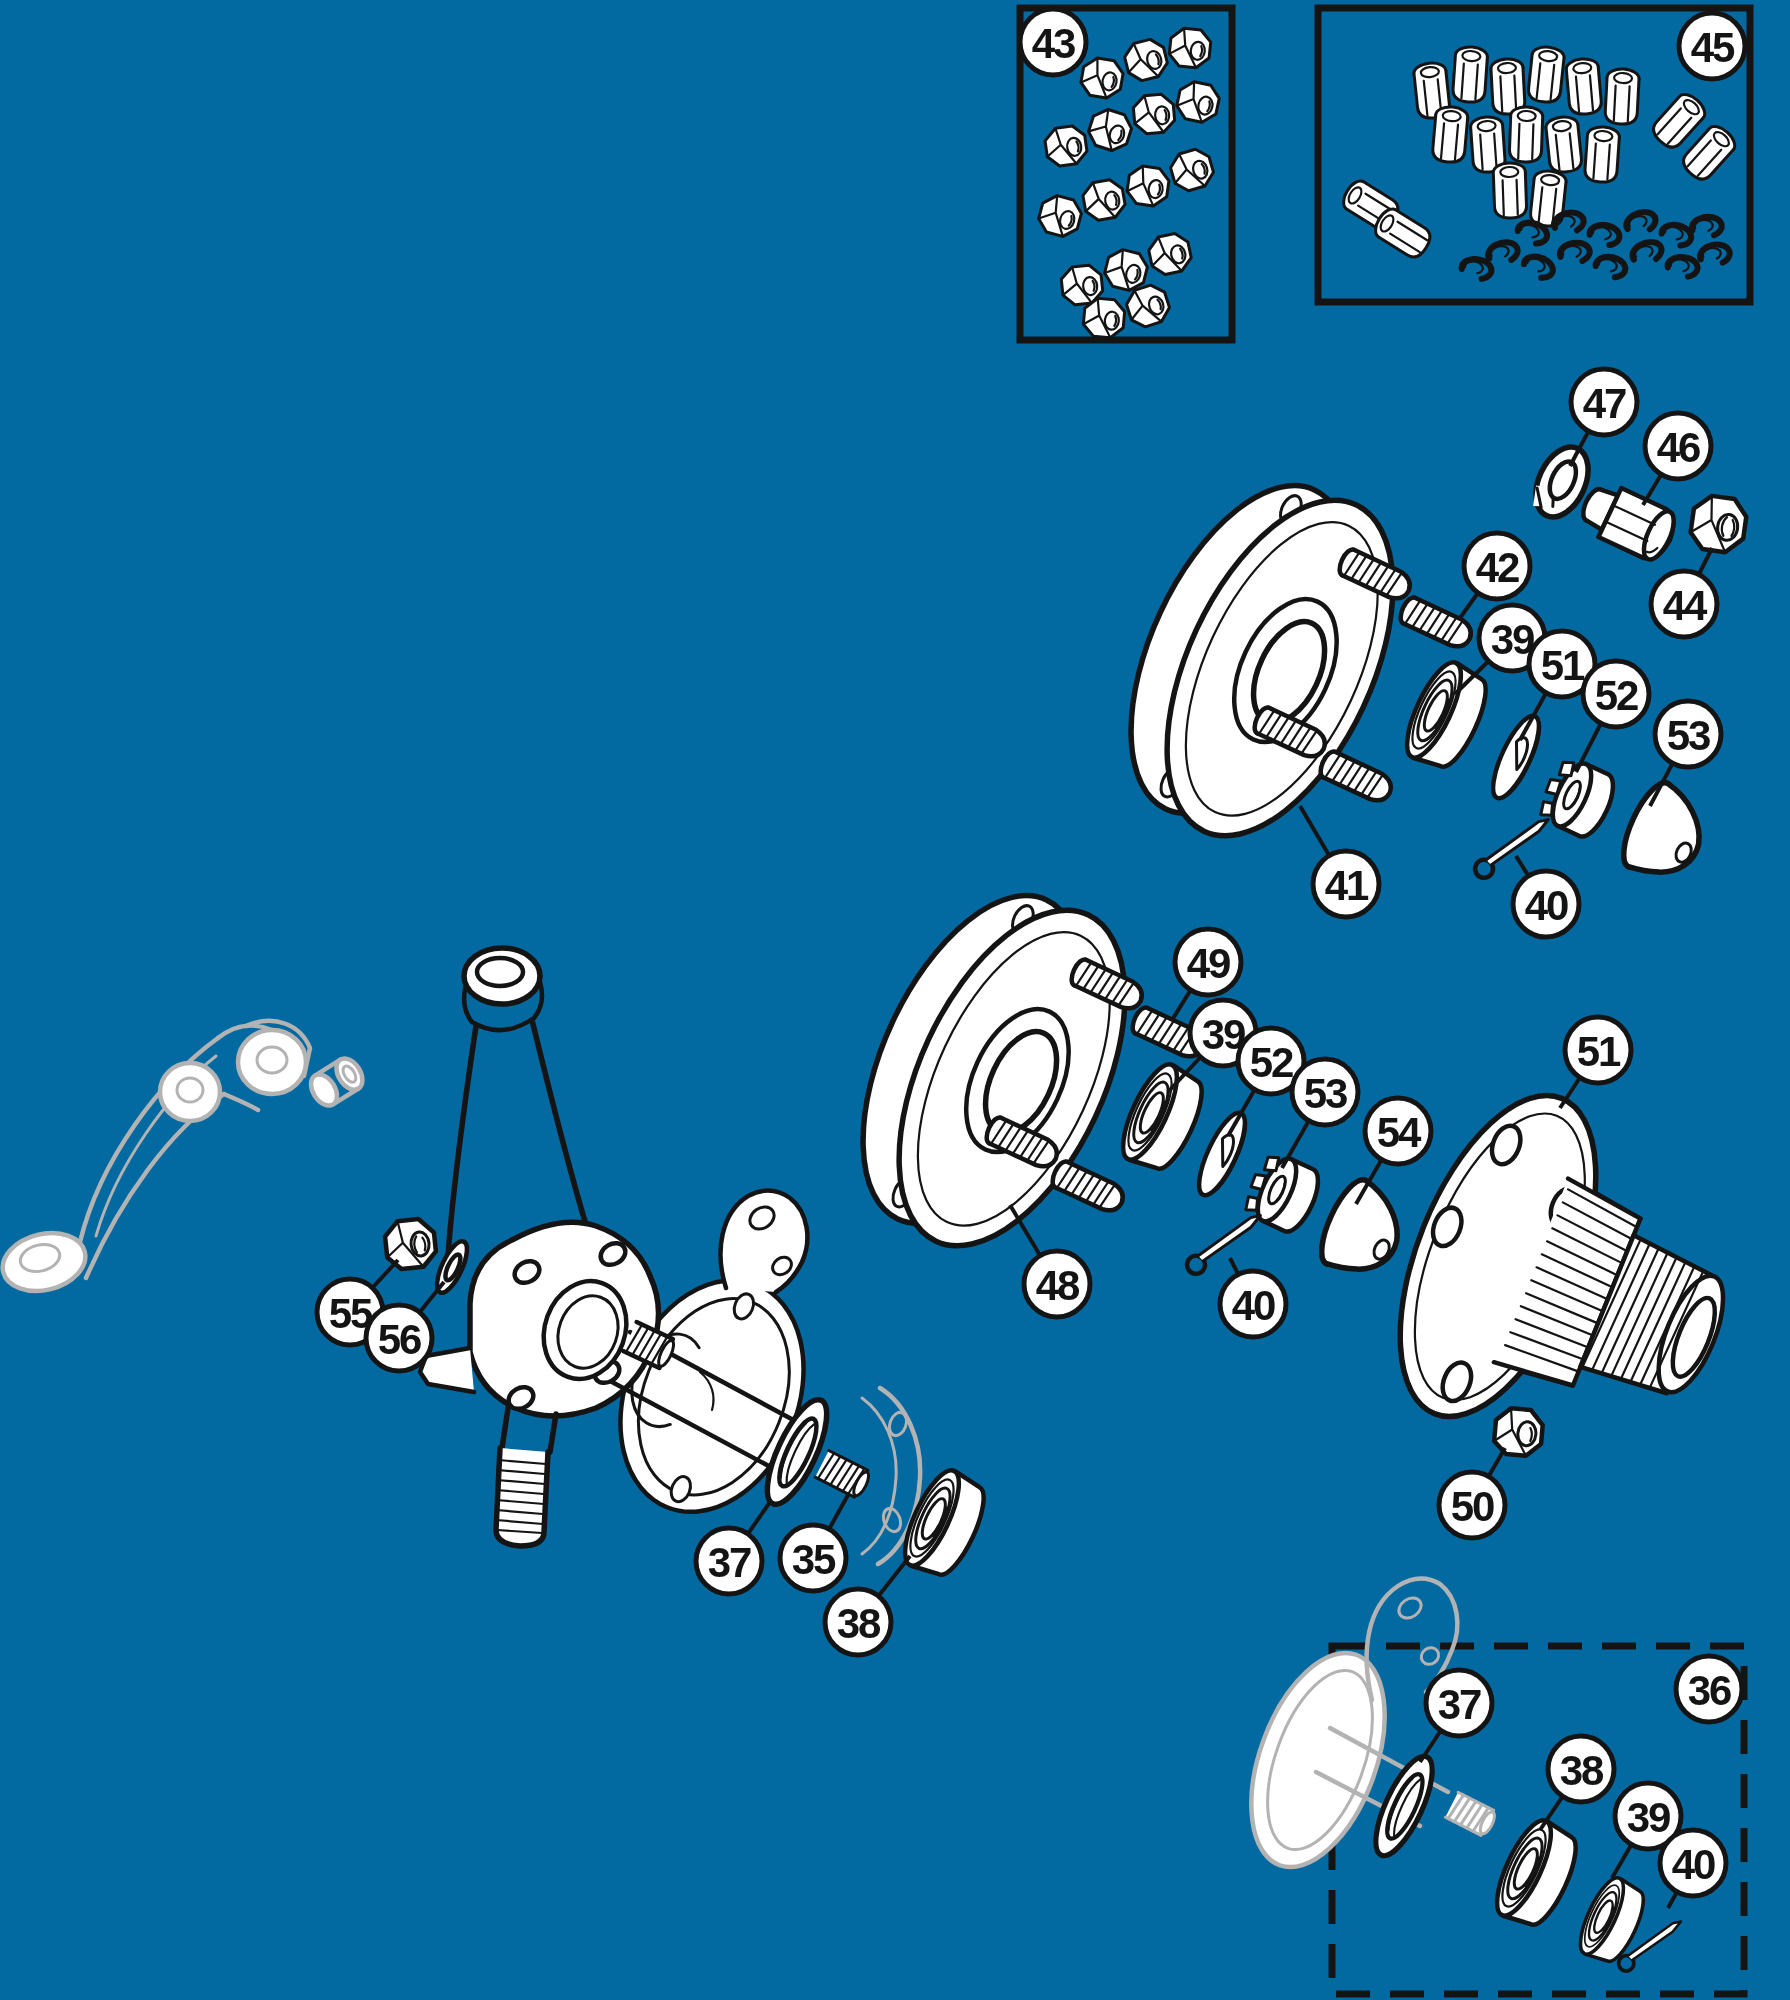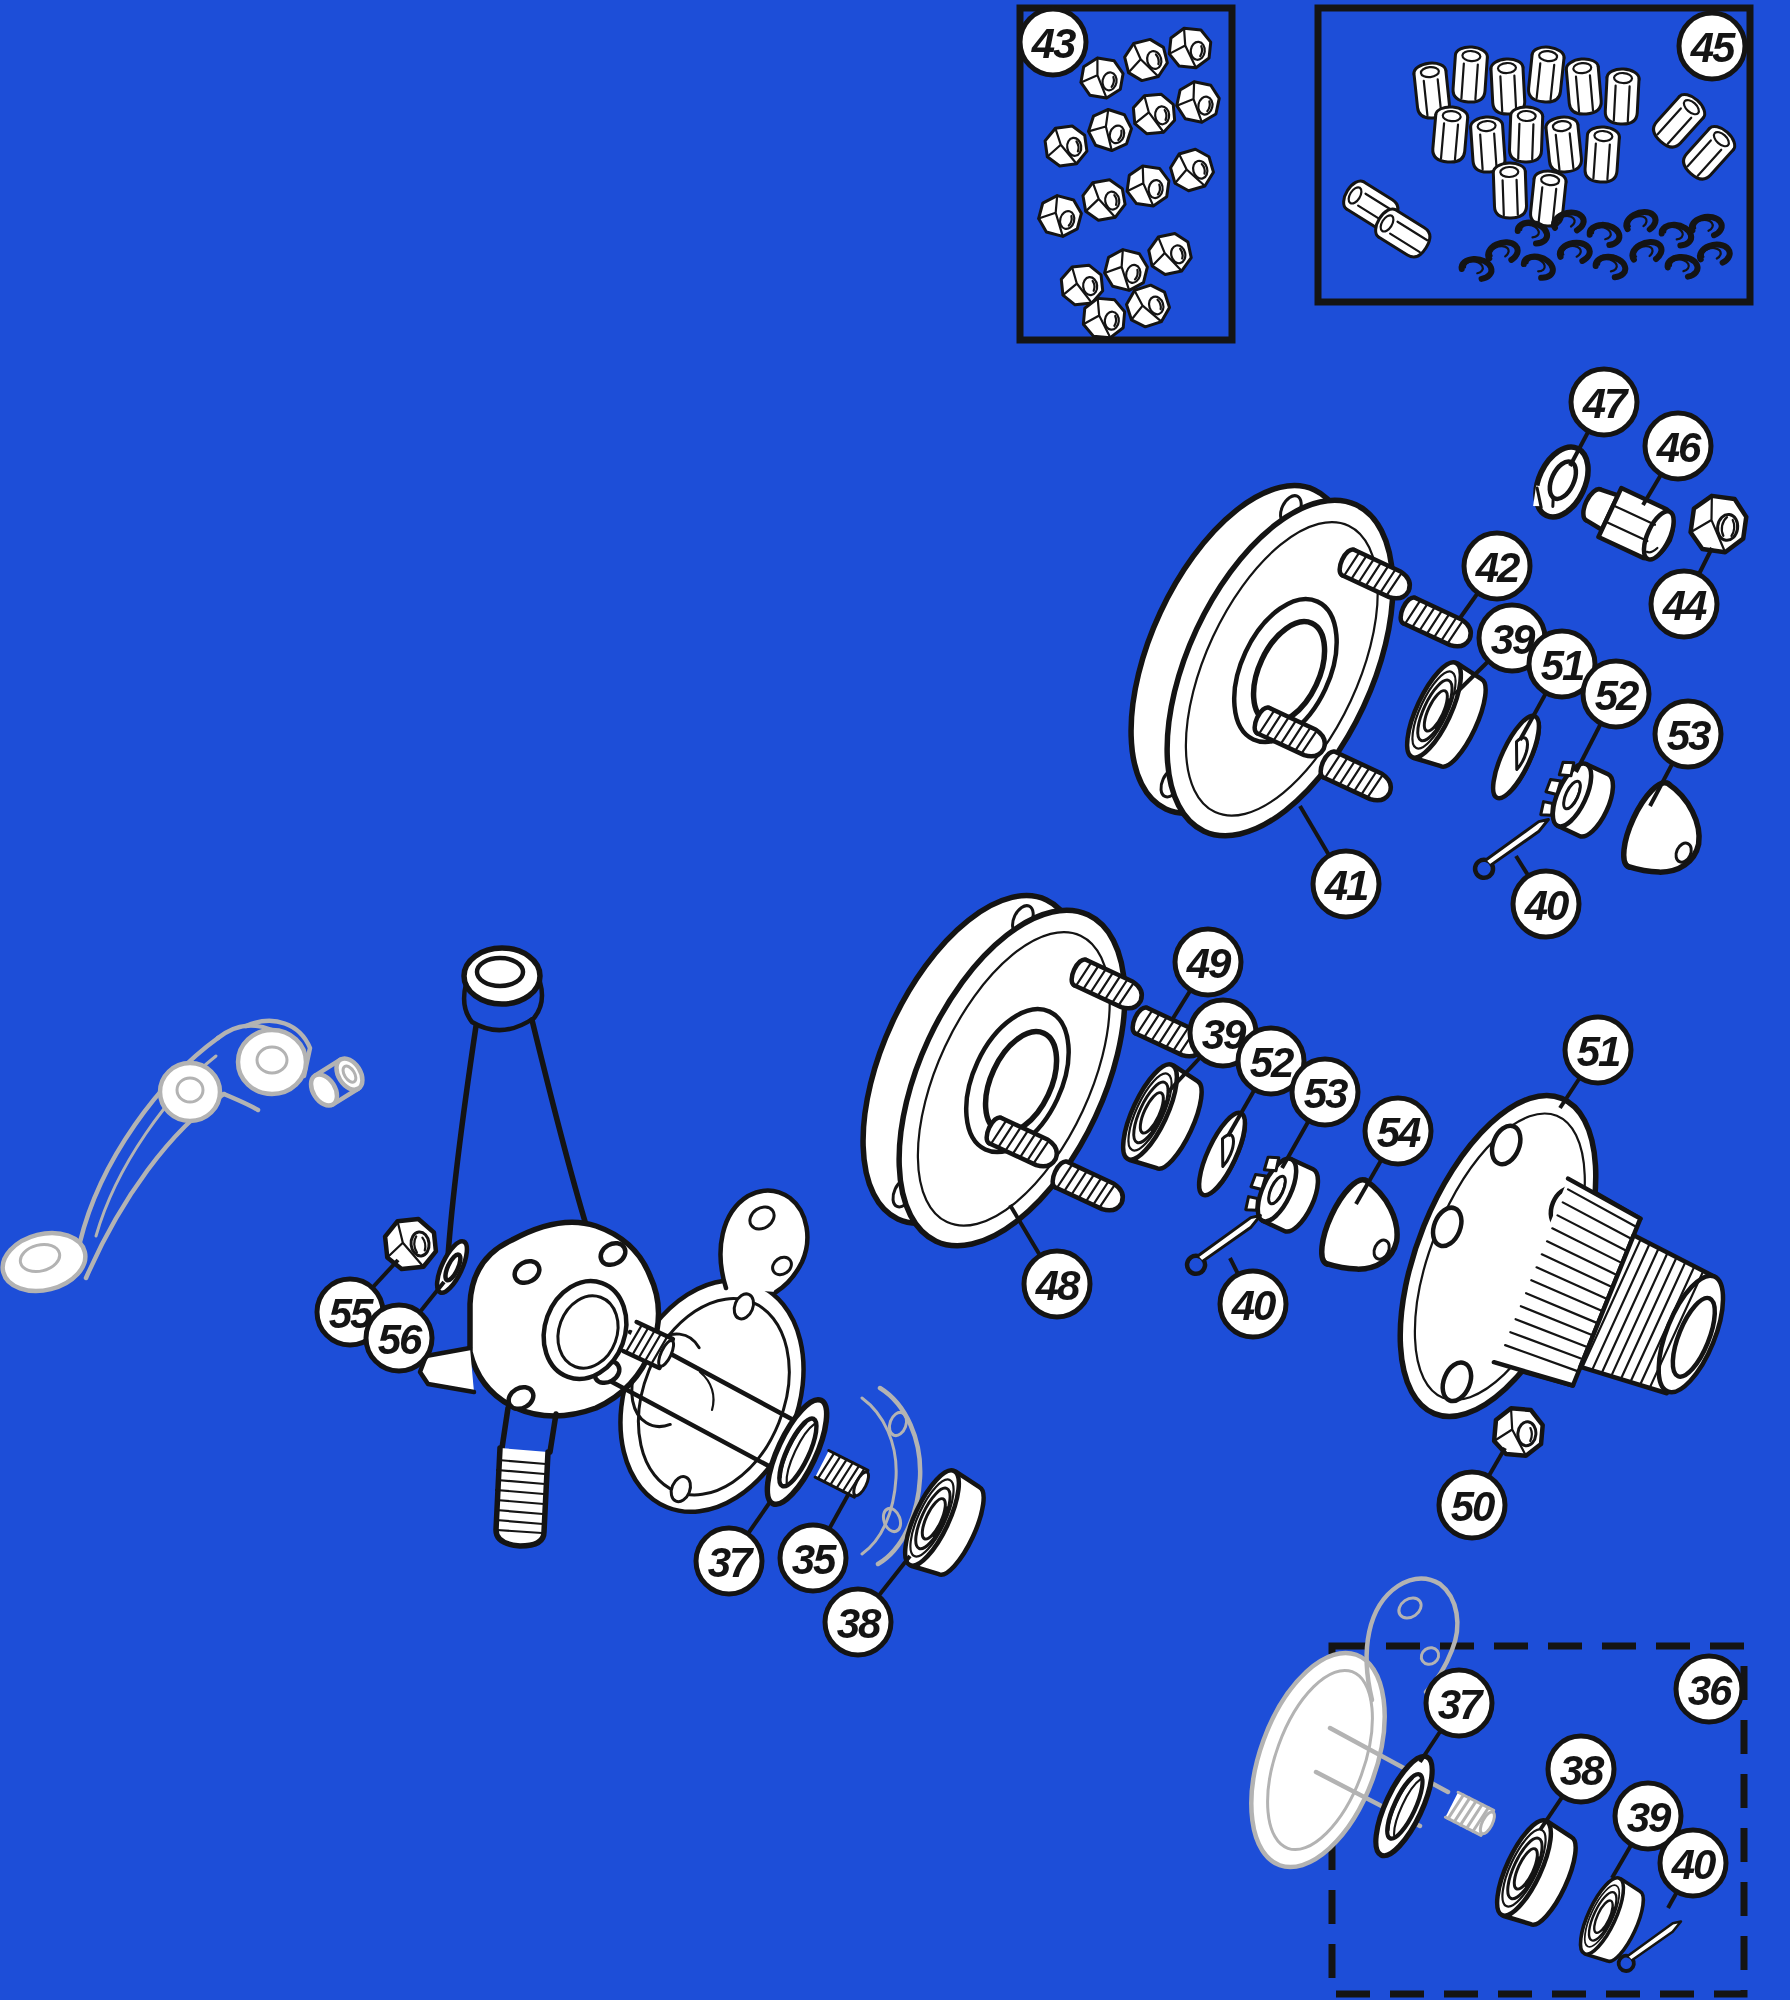--- a/index.html
+++ b/index.html
@@ -1,17 +1,17 @@
 <!DOCTYPE html>
 <html><head>
 <meta charset="utf-8">
 <style>
   html,body{margin:0;padding:0;background:#fff;}
-  .stage{position:relative;width:1790px;height:2000px;background:#1d4ed8;overflow:hidden;
-         font-family:"Liberation Sans", sans-serif;font-style:italic;}
+  .stage{position:relative;width:1790px;height:2000px;background:#0369a1;overflow:hidden;
+         font-family:"Liberation Sans", sans-serif;}
   svg{display:block}
   
   .s5{stroke:#141414;stroke-width:5.5;fill:none;stroke-linecap:round;stroke-linejoin:round}
   .s4{stroke:#141414;stroke-width:4.5;fill:none;stroke-linecap:round;stroke-linejoin:round}
   .s3{stroke:#141414;stroke-width:3;fill:none;stroke-linecap:round;stroke-linejoin:round}
   .s2{stroke:#141414;stroke-width:2.2;fill:none;stroke-linecap:round;stroke-linejoin:round}
   .fw{fill:#fff}
   
   .g4{stroke:#b3b3b3;stroke-width:4.5;fill:none;stroke-linecap:round;stroke-linejoin:round}
   .g3{stroke:#b3b3b3;stroke-width:3;fill:none;stroke-linecap:round;stroke-linejoin:round}

